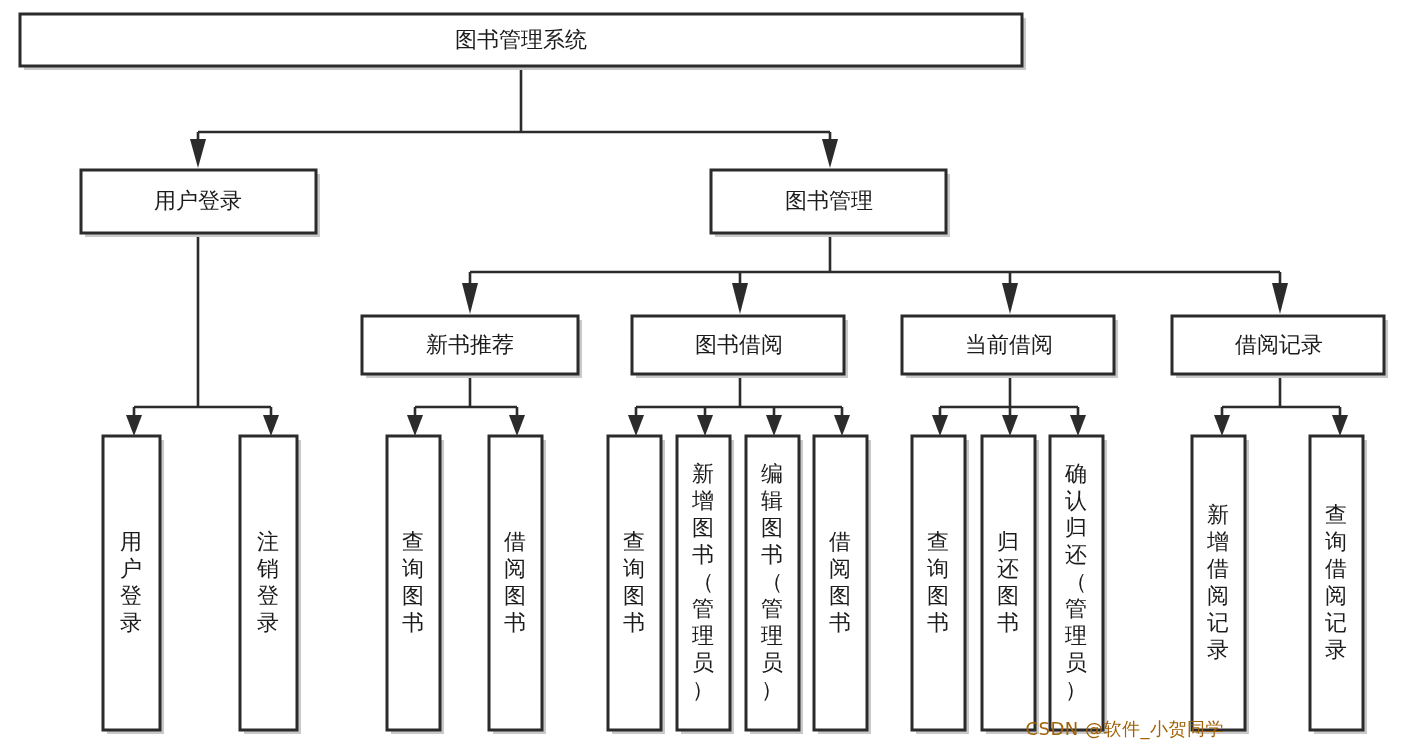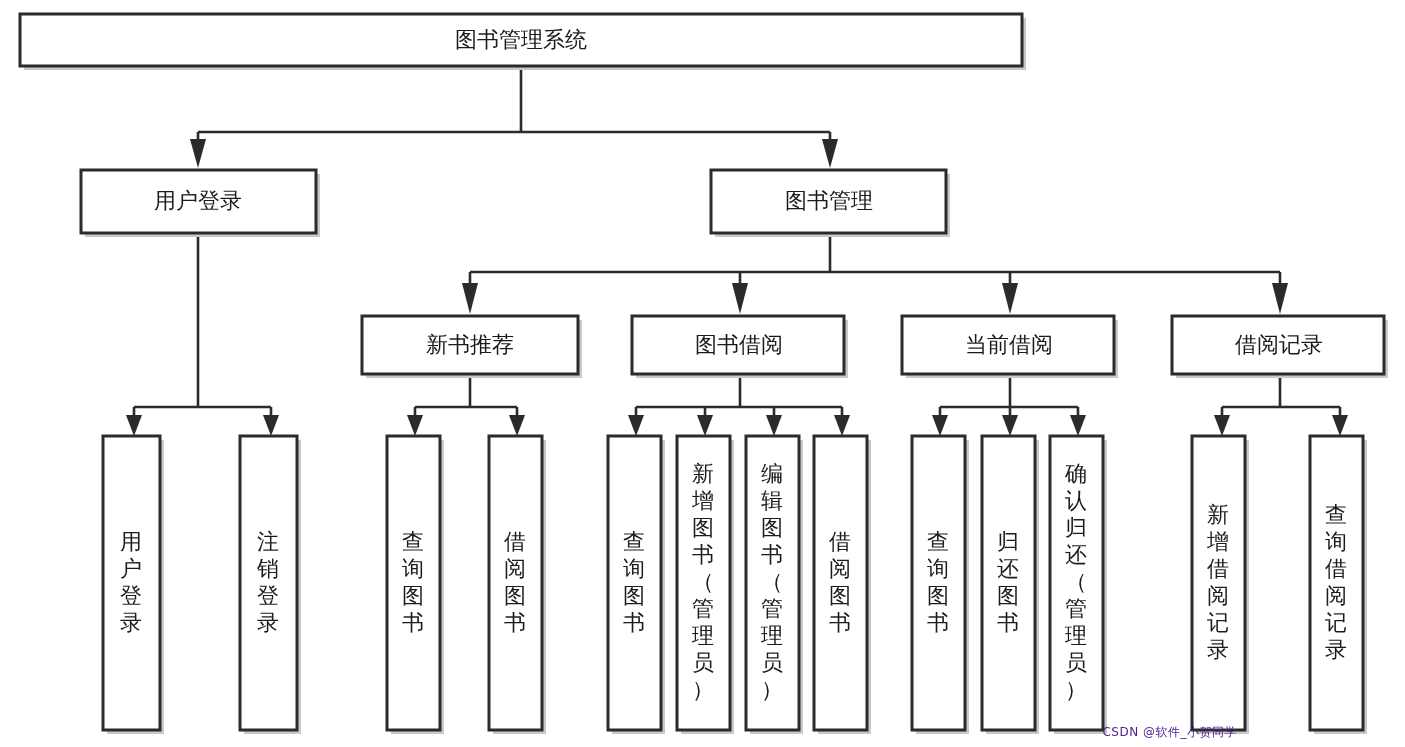--- a/index.html
+++ b/index.html
@@ -12,21 +12,20 @@
     width: 1405px;
     height: 747px;
     font-family: "DejaVu Sans", "Liberation Sans", sans-serif;
     overflow: hidden;
     position: relative;
   }
   #diagram-root {
     position: relative;
     width: 1238px;
     height: 747px;
-    padding-left: 13px;
   }
   svg#tree-svg {
     position: absolute;
     top: 0;
     left: 0;
     width: 1405px;
     height: 747px;
     display: block;
   }
   .node-box {
@@ -58,22 +57,22 @@
   .node-label-vert {
     fill: #1b1b1b;
     font-family: "DejaVu Sans", "Liberation Sans", sans-serif;
     font-size: 22px;
     text-anchor: middle;
   }
   .watermark {
     position: absolute;
     right: 14px;
     bottom: 6px;
-    color: #4c1d95;
-    font-size: 12px;
+    color: #a16207;
+    font-size: 18px;
     font-family: "DejaVu Sans", "Liberation Sans", sans-serif;
     white-space: nowrap;
     letter-spacing: 0.5px;
     pointer-events: none;
   }
 </style>
 </head>
 <body>
 
 <div id="diagram-root">

